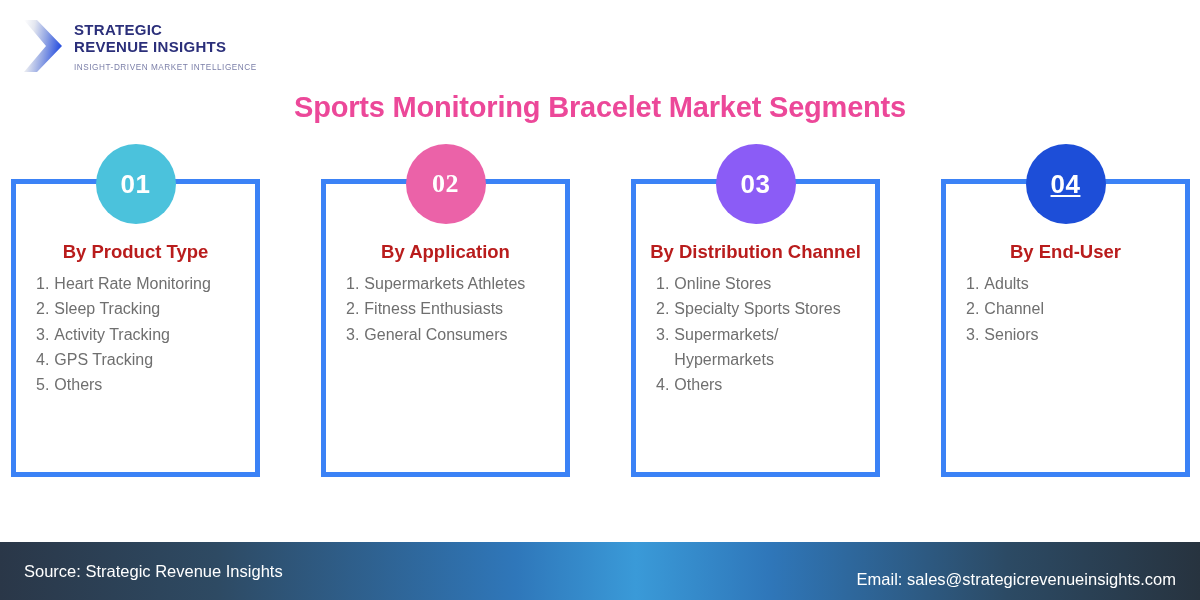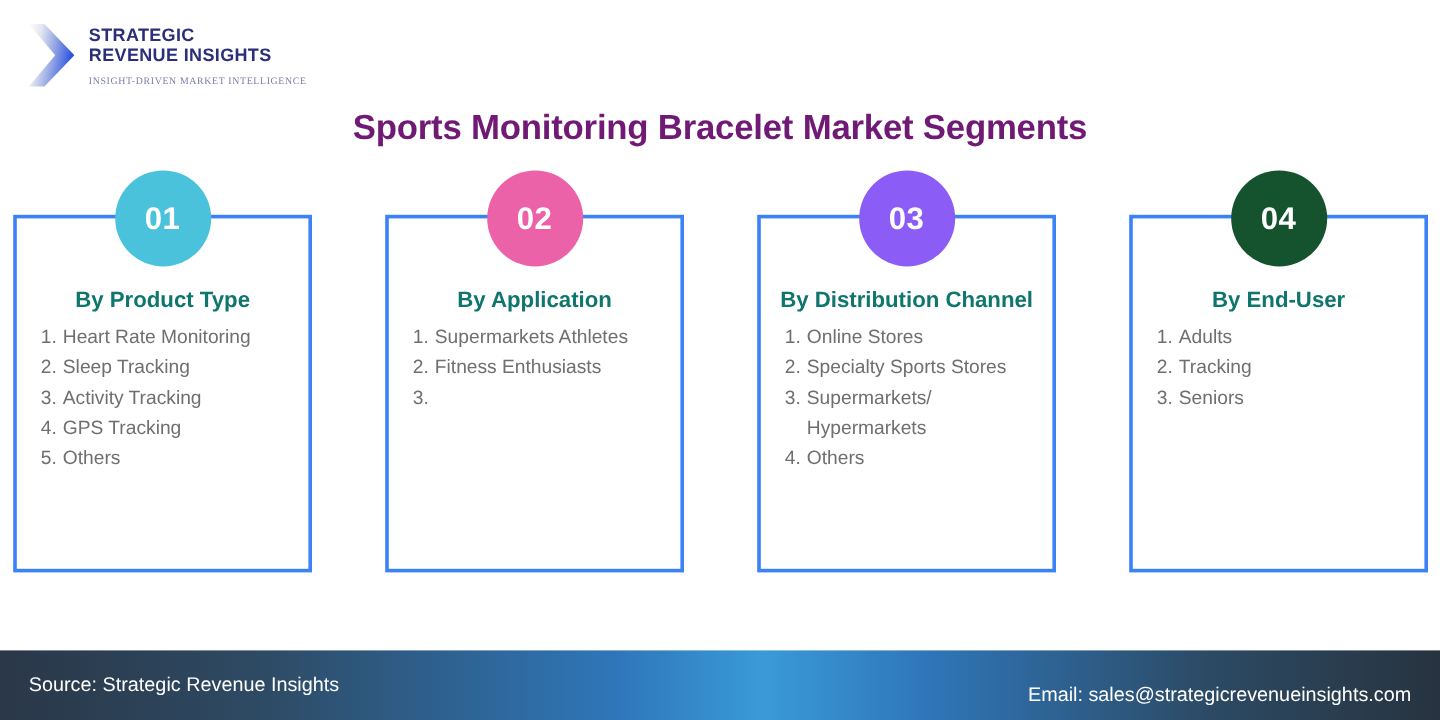--- a/index.html
+++ b/index.html
@@ -39,52 +39,52 @@
     letter-spacing: 0.3px;
     color: #2b2f7a;
     line-height: 1.12;
     font-family: "Liberation Sans", sans-serif;
   }
   #logo-tagline {
     margin-top: 7px;
     font-size: 8.2px;
     letter-spacing: 0.55px;
     color: #7b7fa8;
-    font-family: Liberation Serif, serif;
+    font-family: Liberation Sans, sans-serif;
     white-space: nowrap;
   }
 
   
   #page-title {
     position: absolute;
     left: 0;
     top: 91px;
     width: 1200px;
     text-align: center;
     font-size: 29px;
     font-weight: bold;
-    color: #701a75;
+    color: #ec4899;
     letter-spacing: -0.2px;
   }
 
   
   #cards {
     position: absolute;
     left: 11px;
     top: 179px;
     width: 1180px;
     height: 298px;
     display: flex;
     gap: 61px;
   }
   .card {
     position: relative;
     width: 249px;
     height: 298px;
-    border: 3px solid #3b82f6;
+    border: 5px solid #3b82f6;
     background: #ffffff;
     flex: none;
   }
   .card-badge {
     position: absolute;
     left: 50%;
     top: 0;
     transform: translate(-50%, -50%);
     width: 80px;
     height: 80px;
@@ -97,21 +97,21 @@
     font-weight: bold;
     letter-spacing: 0.5px;
   }
   .card-body {
     padding: 56px 14px 0 14px;
   }
   .card-title {
     text-align: center;
     font-size: 18.5px;
     font-weight: bold;
-    color: #0f766e;
+    color: #b91c1c;
     line-height: 1.35;
     margin-bottom: 6px;
   }
   .card-list {
     list-style: none;
     margin-top: 2px;
     padding-left: 6px;
   }
   .card-list li {
     font-size: 16px;
@@ -199,34 +199,35 @@
               <span class="li-text">GPS Tracking</span>
             </li>
             <li>
               <span class="li-num">5.</span>
               <span class="li-text">Others</span>
             </li>
           </ul>
         </div>
       </div>
       <div class="card">
-        <div class="card-badge" style="background: rgb(235, 98, 168);">02</div>
+        <div class="card-badge" style="background: rgb(235, 98, 168); font-family: Liberation Serif, serif;">02</div>
         <div class="card-body">
           <div class="card-title">By Application</div>
           <ul class="card-list">
             <li>
               <span class="li-num">1.</span>
               <span class="li-text">Supermarkets Athletes</span>
             </li>
             <li>
               <span class="li-num">2.</span>
               <span class="li-text">Fitness Enthusiasts</span>
             </li>
             <li>
               <span class="li-num">3.</span>
+              <span class="li-text">General Consumers</span>
             </li>
           </ul>
         </div>
       </div>
       <div class="card">
         <div class="card-badge" style="background: #8b5cf6;">03</div>
         <div class="card-body">
           <div class="card-title">By Distribution Channel</div>
           <ul class="card-list">
             <li>
@@ -242,31 +243,31 @@
               <span class="li-text">Supermarkets/ Hypermarkets</span>
             </li>
             <li>
               <span class="li-num">4.</span>
               <span class="li-text">Others</span>
             </li>
           </ul>
         </div>
       </div>
       <div class="card">
-        <div class="card-badge" style="background: #14532d;">04</div>
+        <div class="card-badge" style="background: #1d4ed8; text-decoration: underline;">04</div>
         <div class="card-body">
           <div class="card-title">By End-User</div>
           <ul class="card-list">
             <li>
               <span class="li-num">1.</span>
               <span class="li-text">Adults</span>
             </li>
             <li>
               <span class="li-num">2.</span>
-              <span class="li-text">Tracking</span>
+              <span class="li-text">Channel</span>
             </li>
             <li>
               <span class="li-num">3.</span>
               <span class="li-text">Seniors</span>
             </li>
           </ul>
         </div>
       </div>
     </div>
 

